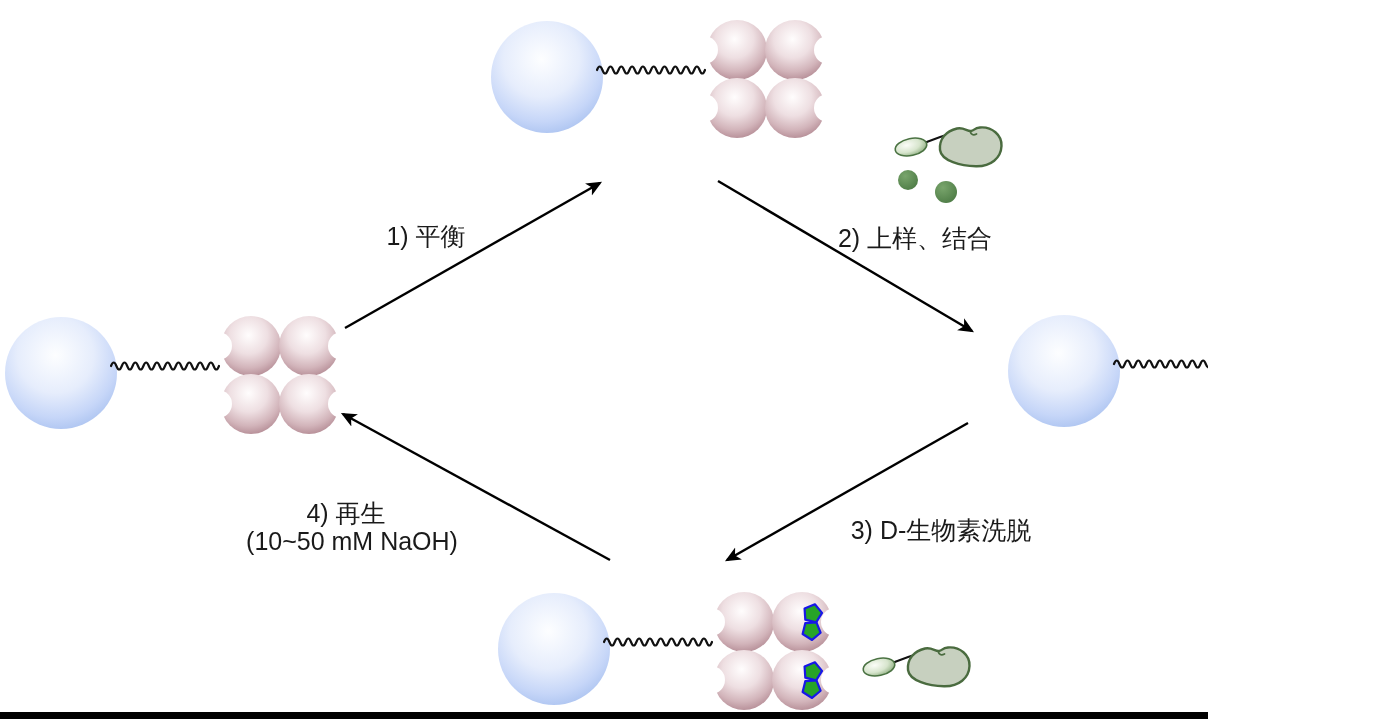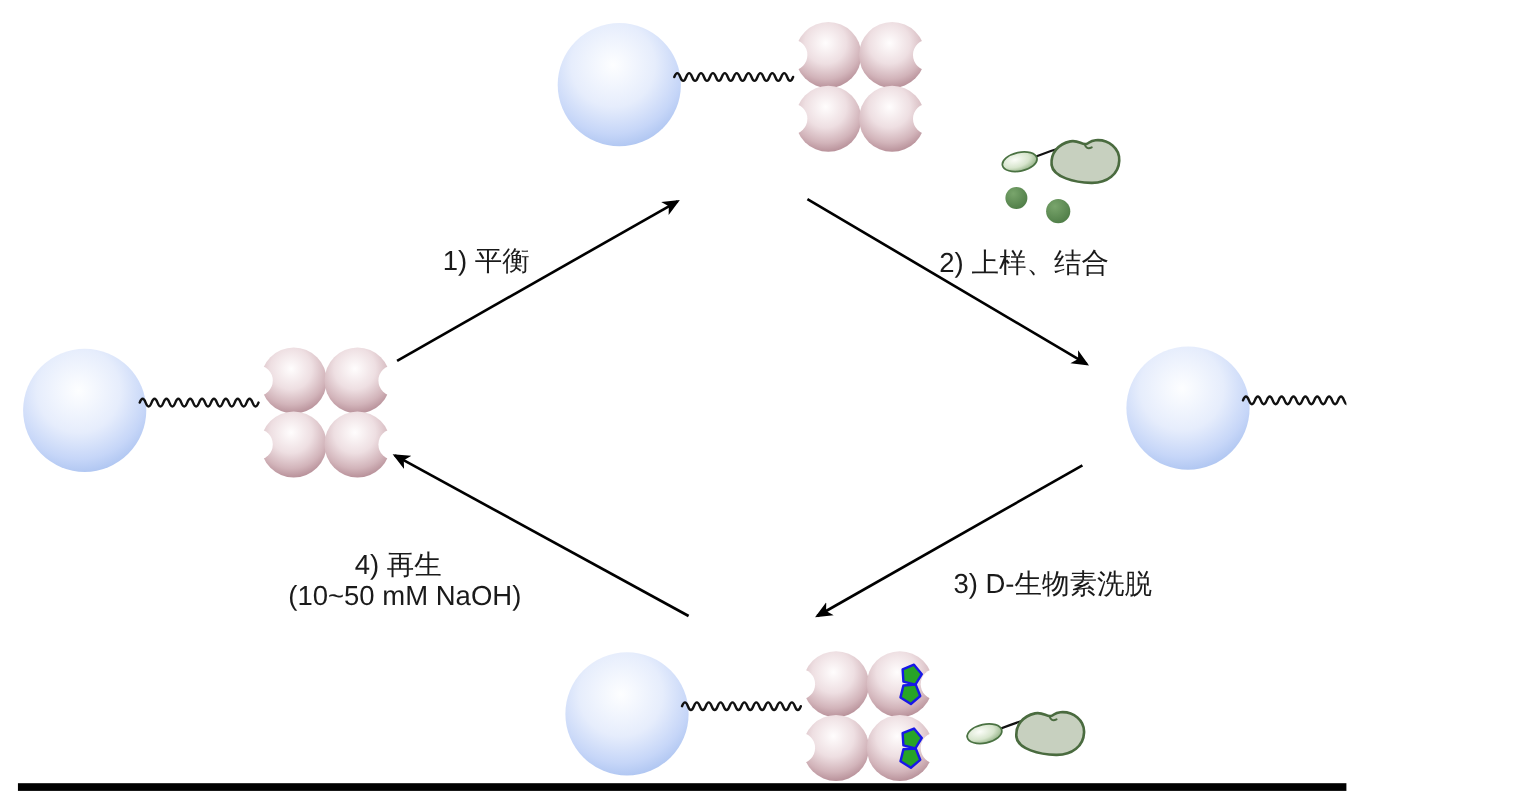--- a/index.html
+++ b/index.html
@@ -1,16 +1,16 @@
 <!DOCTYPE html>
 <html><head>
 <meta charset="utf-8">
 <style>
   html, body { margin: 0; padding: 0; background: #ffffff; }
-  .stage { position: relative; width: 1208px; height: 719px; overflow: hidden; background: #fff; margin-left: 16px; }
+  .stage { position: relative; width: 1208px; height: 719px; overflow: hidden; background: #fff; }
   .lbl {
     font-family: "Liberation Sans", "DejaVu Sans", sans-serif;
     font-size: 25px;
   }
   svg { display: block; }
 </style>
 </head>
 <body>
 
 <div class="stage">

